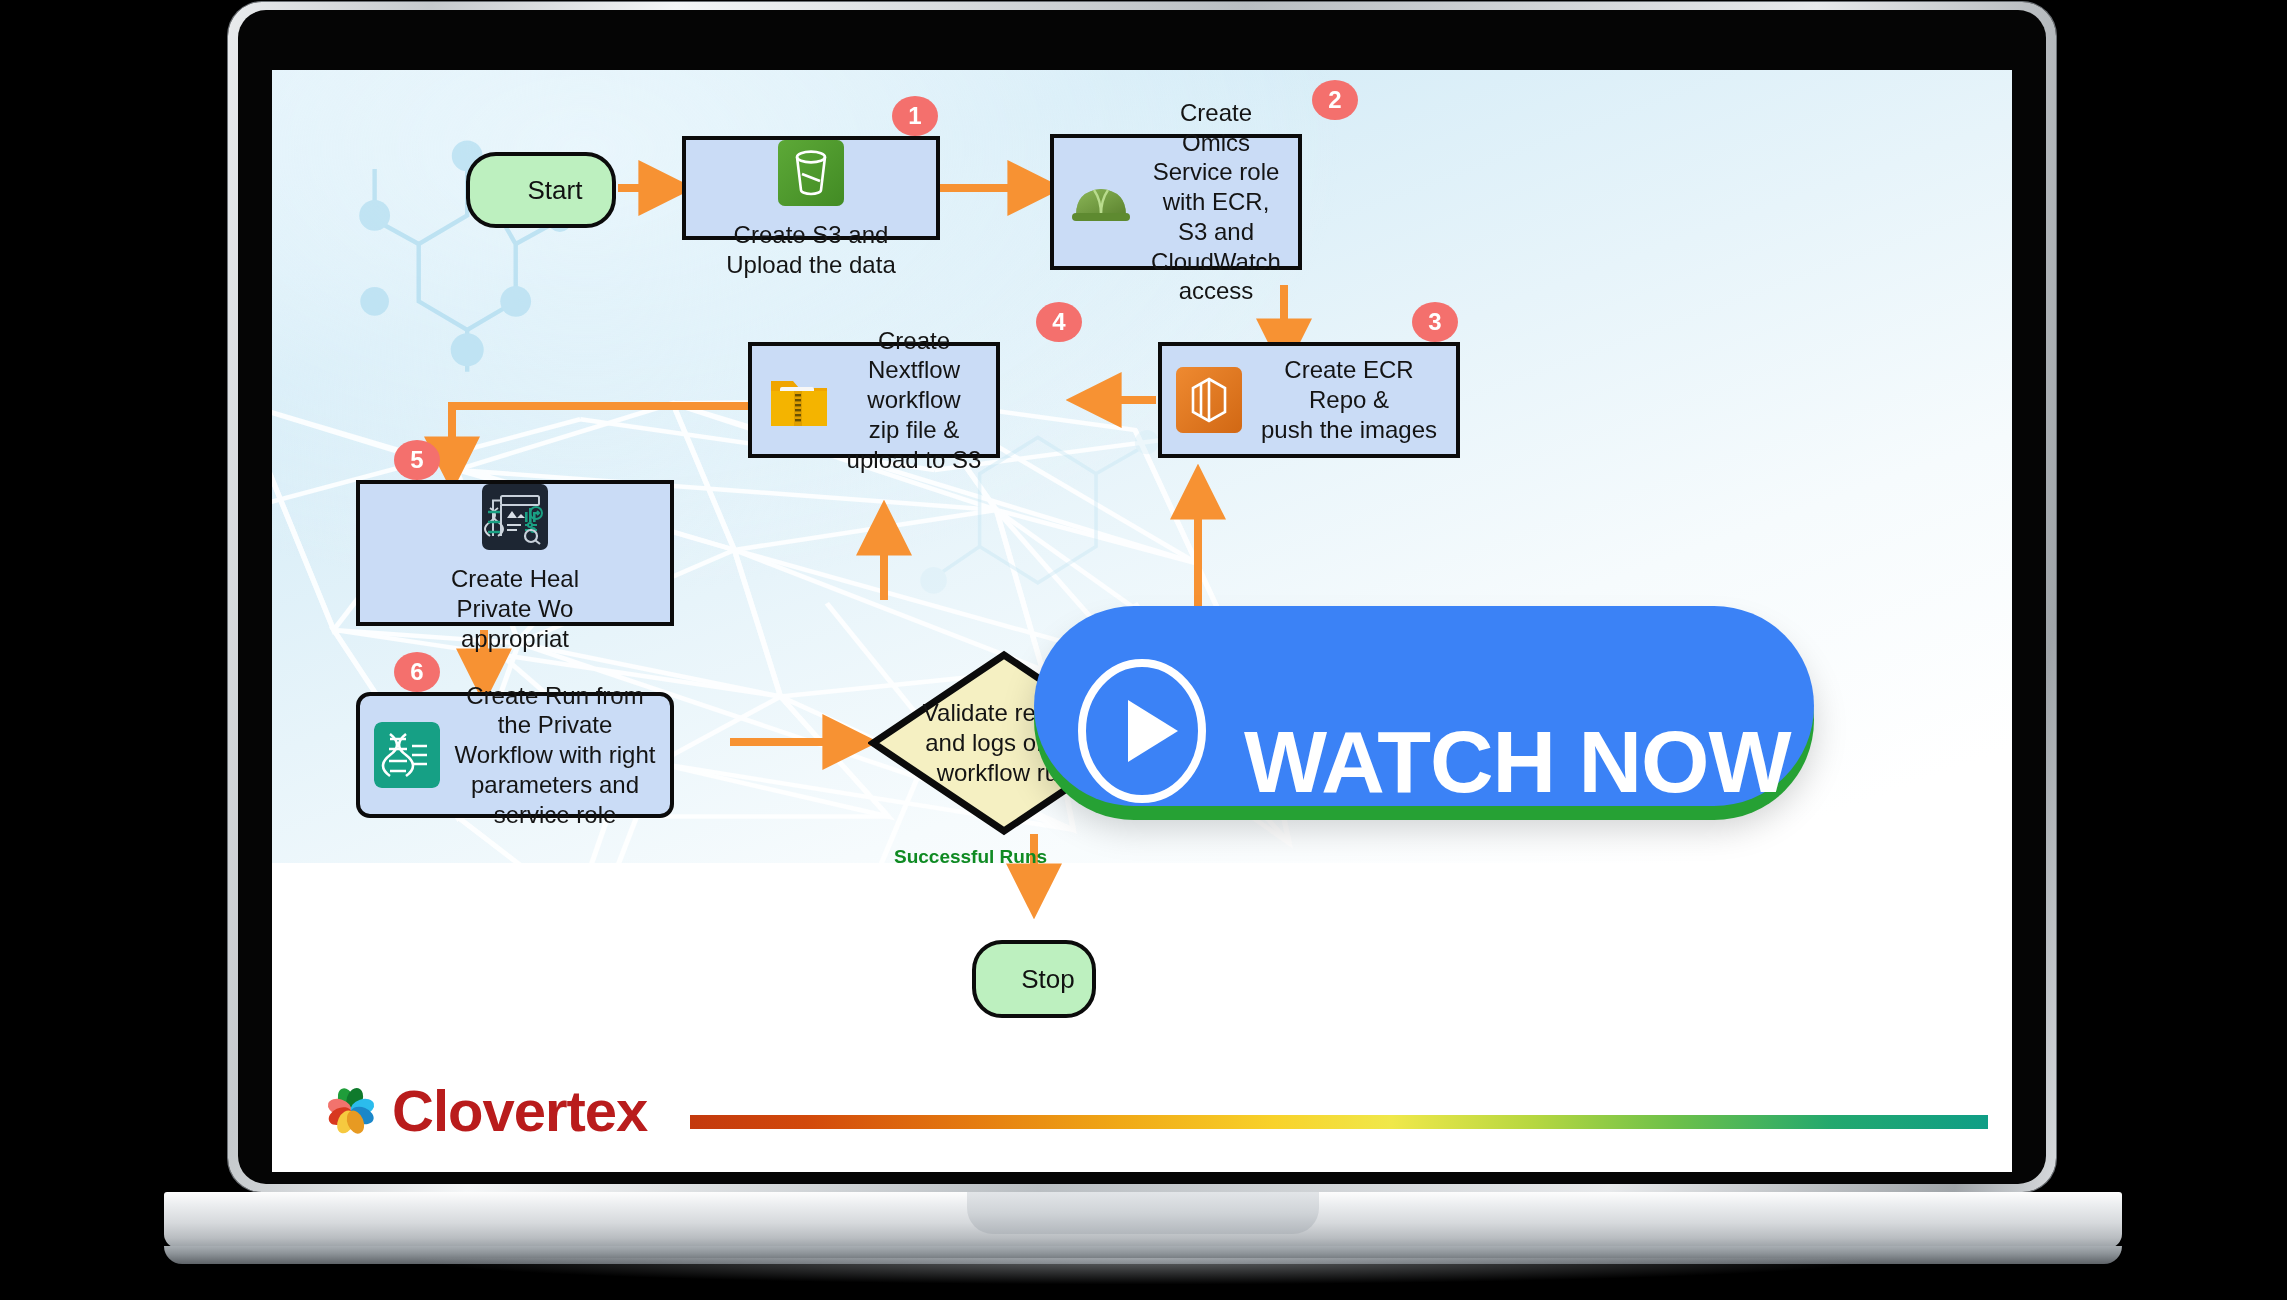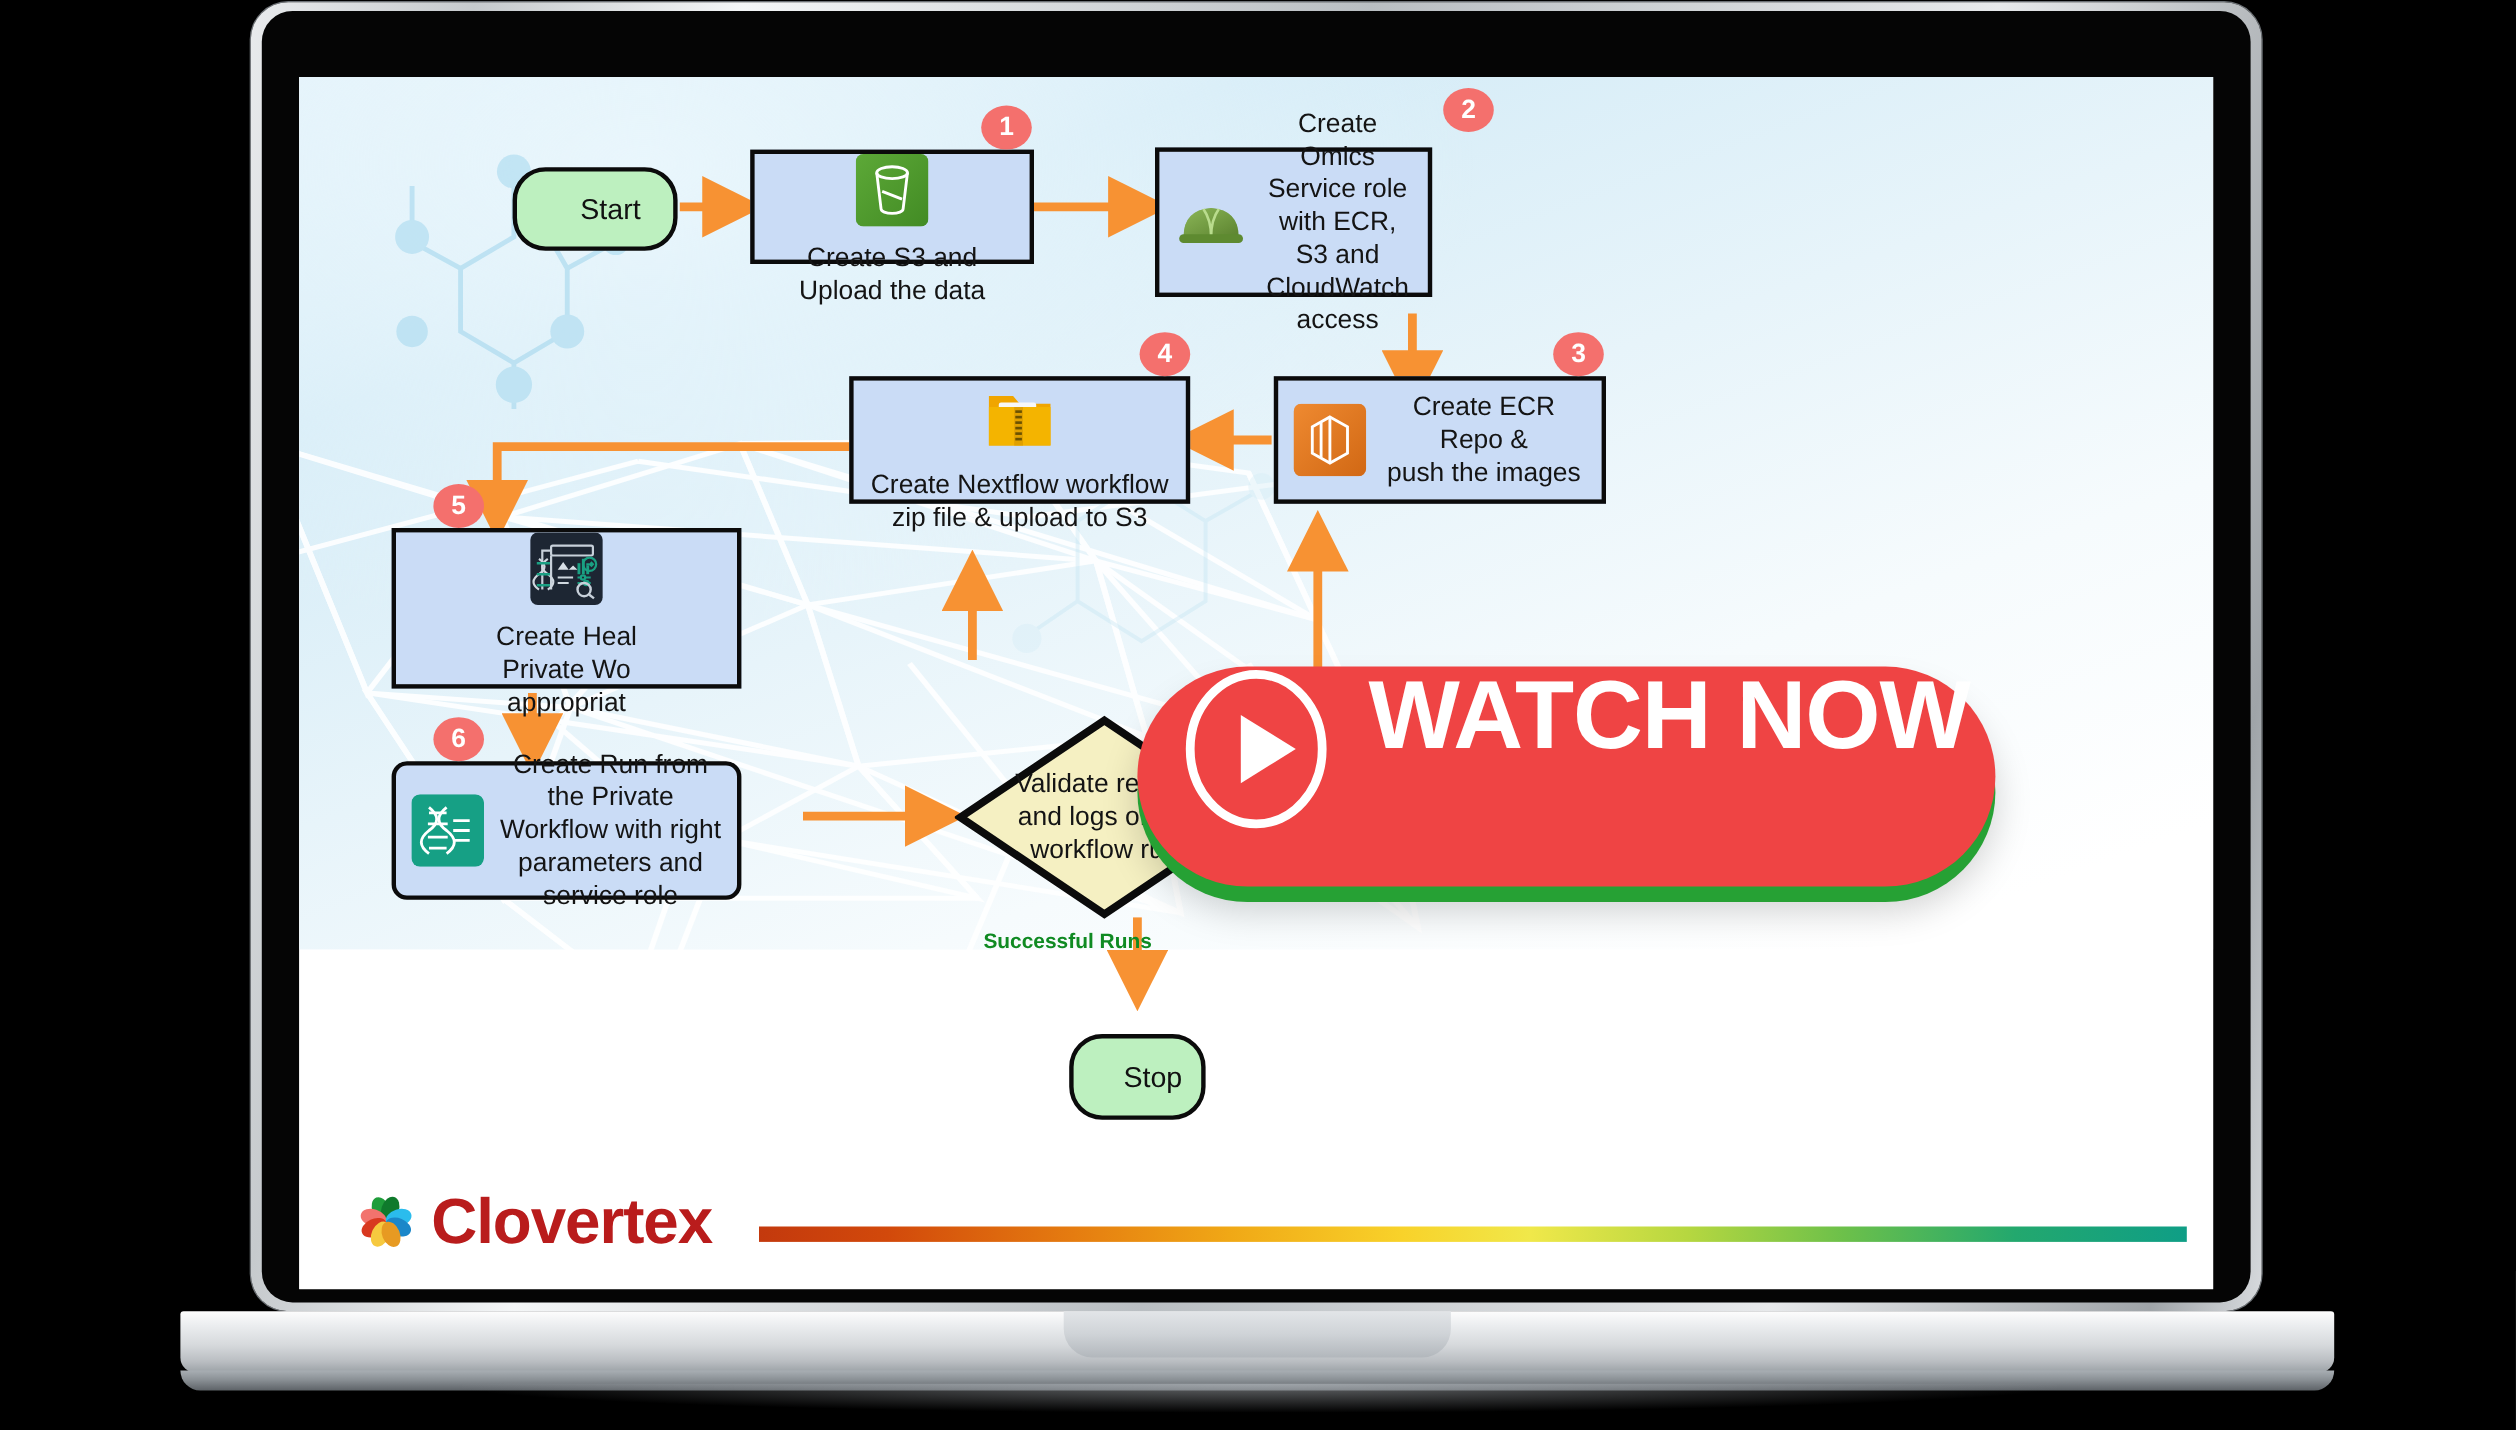--- a/index.html
+++ b/index.html
@@ -90,23 +90,23 @@
   .logo-wrap{position:absolute;left:48px;top:1010px;display:flex;align-items:center;gap:10px;}
   .logo-text{font-size:58px;font-weight:bold;color:#b91c1c;letter-spacing:-1px;line-height:1;}
   .foot-bar{
     position:absolute;left:418px;top:1045px;width:1298px;height:14px;
     background:linear-gradient(90deg,#c3390d 0%,#d2490b 9%,#e57c10 22%,#f0a816 33%,#f8d22a 45%,#f0e84a 54%,#b6d740 65%,#6cc04a 76%,#23a86e 88%,#0f9e86 100%);
   }
 
   
   .watch{
     position:absolute;left:762px;top:536px;width:780px;height:200px;
-    border-radius:100px;background:#ef4444;
+    border-radius:100px;background:#3b82f6;
     box-shadow:0 14px 0 0 #26a134, 0 22px 34px rgba(0,0,0,.18);
-    display:flex;align-items:flex-start;gap:34px;padding-left:40px;box-sizing:border-box;
+    display:flex;align-items:flex-end;gap:34px;padding-left:40px;box-sizing:border-box;
     cursor:pointer;
   }
   .watch .pcircle{flex:0 0 auto;width:136px;height:150px;position:relative;}
   .watch .wtext{
     font-size:88px;font-weight:bold;color:#fff;letter-spacing:-1px;line-height:1;
     white-space:nowrap;
   }
 </style>
 </head>
 <body>
@@ -247,21 +247,21 @@
             </defs>
           <g fill="none" stroke="#fff" stroke-width="2.6">
             <path d="M33 12 L49 21 L49 45 L33 54 L17 45 L17 21 Z"></path>
             <path d="M33 12 L33 54 M25 17 L25 49"></path>
           </g>
         </svg>
         <span class="lbl">Create ECR Repo &amp;<br>push the images</span>
       </div>
       <div class="badge" style="left:1140px;top:232px;">3</div>
 
-      <div class="node box" style="left:500px;top:272px;width:310px;height:116px;flex-direction:column;">
+      <div class="node box" style="left:476px;top:272px;width:252px;height:116px;">
         <svg class="ico" viewBox="0 0 66 66">
           <path d="M5 14 h22 l6 7 h28 v38 H5 Z" fill="#f0a500"></path>
           <rect x="14" y="20" width="34" height="16" rx="2" fill="#f7f7f7"></rect>
           <rect x="19" y="26" width="24" height="3" rx="1.5" fill="#9aa0a6"></rect>
           <path d="M5 24 h56 v35 H5 Z" fill="#f4b400"></path>
           <rect x="28" y="24" width="8" height="35" fill="#e0a000"></rect>
           <g fill="#6b5200">
             <rect x="29" y="27" width="6" height="2.4"></rect>
               <rect x="29" y="32" width="6" height="2.4"></rect>
             <rect x="29" y="37" width="6" height="2.4"></rect>

